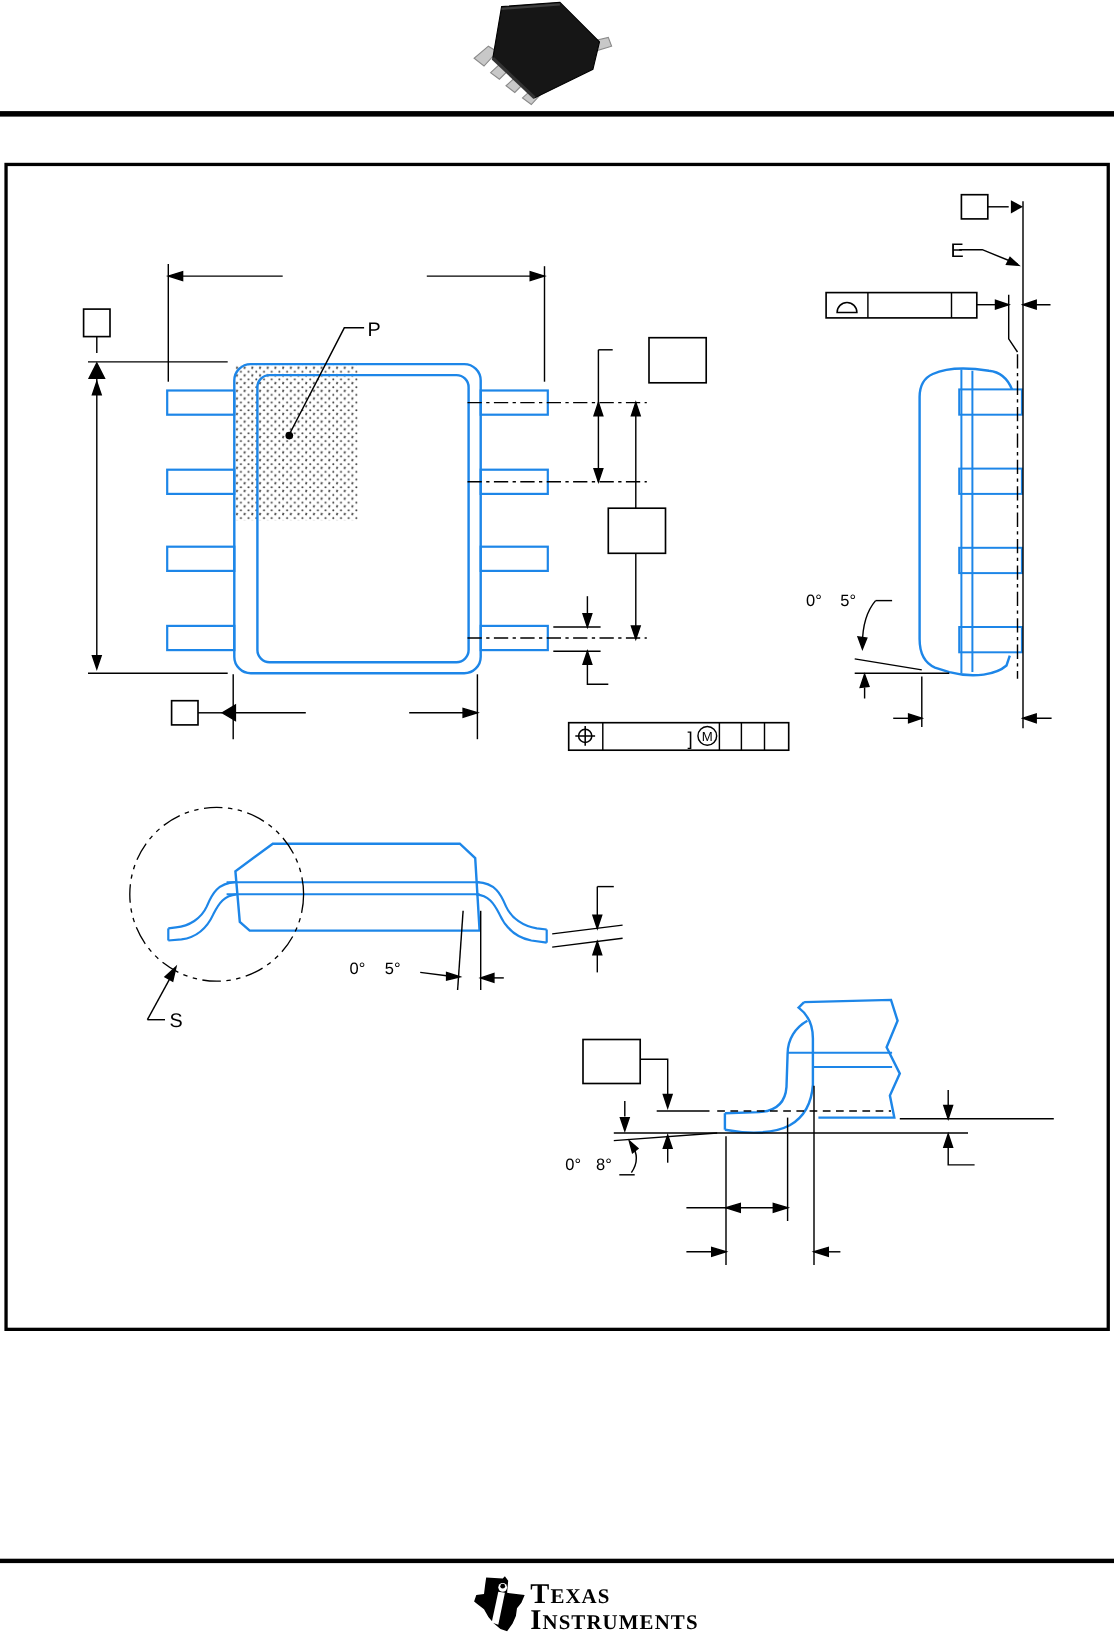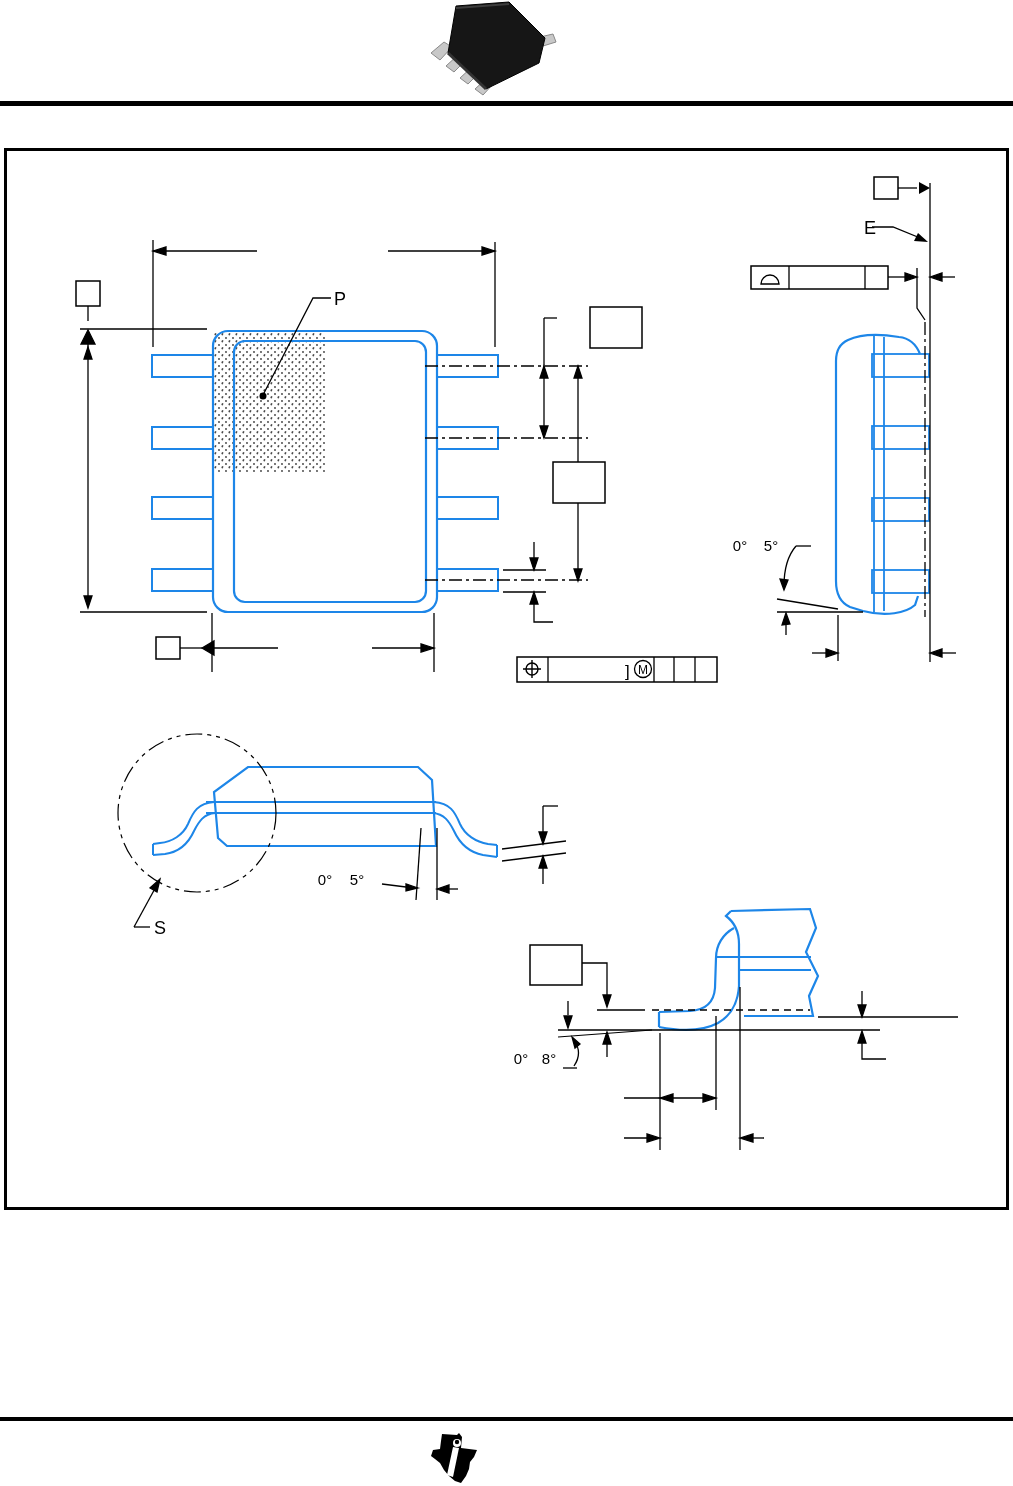--- a/index.html
+++ b/index.html
@@ -286,13 +286,17 @@
     <path d="M441 1441 L442 1434 L457 1435 L459 1433 L462 1437 L461 1448 L477 1450 L474 1457
              L470 1462 L469 1469 L466 1476 L461 1483 L455 1481 L449 1476 L444 1470 L440 1463
              L435 1459 L431 1456 L433 1450 L440 1449 Z" fill="#000"></path>
     <polygon points="453,1447 459,1448 453,1477 447,1475" fill="#fff"></polygon>
     <circle cx="457" cy="1443" r="4" fill="#fff"></circle>
     <circle cx="457" cy="1442" r="2.2" fill="#000"></circle>
   </g>
 </svg>
 
 
+<div class="brand">
+  <div class="brand-line">TEXAS</div>
+  <div class="brand-line">INSTRUMENTS</div>
 </div>
+</div>
 
 </body></html>

